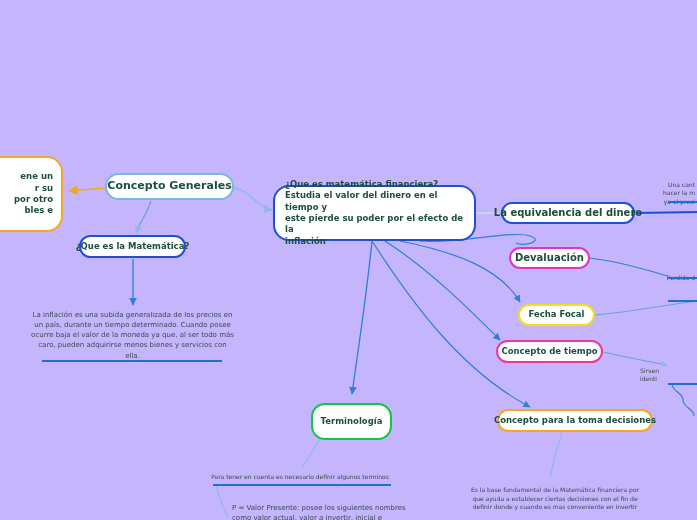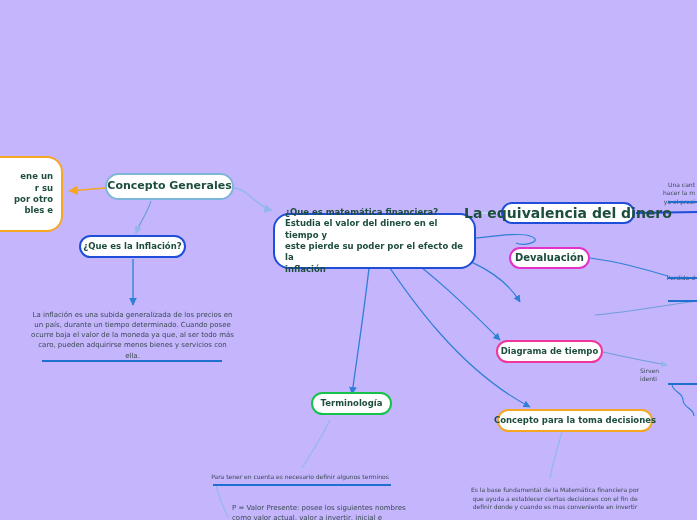--- a/index.html
+++ b/index.html
@@ -127,44 +127,47 @@
 r su
 por otro
 bles e</span>
   </div>
 
   <div class="node" style="left:105px; top:173px; width:129px; height:27px; border-color:#7eb6d9; font-size:11px;">
     <span>Concepto Generales</span>
   </div>
 
   <div class="node" style="left:79px; top:235px; width:107px; height:23px; border-color:#1f4fd8; font-size:8.5px;">
-    <span>¿Que es la Inflación?</span>
-  </div>
-
-  <div class="node multiline" style="left:273px; top:185px; width:203px; height:56px; border-color:#1f4fd8; font-size:8.5px;margin-top:28px;">
+    <span>¿Que es la Matemática?</span>
+  </div>
+
+  <div class="node multiline" style="left:273px; top:185px; width:203px; height:56px; border-color:#1f4fd8; font-size:8.5px;">
     <span style="white-space:pre-line;">¿Que es matemática financiera?
 Estudia el valor del dinero en el tiempo y
 este pierde su poder por el efecto de la
 inflación</span>
   </div>
 
-  <div class="node" style="left:501px; top:202px; width:134px; height:22px; border-color:#1f4fd8; font-size:14px;">
+  <div class="node" style="left:501px; top:202px; width:134px; height:22px; border-color:#1f4fd8; font-size:10px;">
     <span>La equivalencia del dinero</span>
   </div>
 
   <div class="node" style="left:509px; top:247px; width:81px; height:22px; border-color:#e432c8; font-size:10px;">
     <span>Devaluación</span>
   </div>
 
+  <div class="node" style="left:518px; top:304px; width:77px; height:22px; border-color:#f5dd1e; font-size:8.5px;">
+    <span>Fecha Focal</span>
+  </div>
 
   <div class="node" style="left:496px; top:340px; width:107px; height:23px; border-color:#f0359b; font-size:8.5px;">
-    <span>Diagrama de tiempo</span>
-  </div>
-
-  <div class="node" style="left:311px; top:392px; width:81px; height:23px; border-color:#17c24a; font-size:8.5px;">
+    <span>Concepto de tiempo</span>
+  </div>
+
+  <div class="node" style="left:311px; top:403px; width:81px; height:37px; border-color:#17c24a; font-size:8.5px;">
     <span>Terminología</span>
   </div>
 
   <div class="node" style="left:497px; top:409px; width:156px; height:23px; border-color:#f5a623; font-size:8.5px;">
     <span>Concepto para la toma decisiones</span>
   </div>
 
   <div class="free-text" style="left:30px; top:310px; width:205px; font-size:7px;">
     <span>La inflación es una subida generalizada de los precios en un país, durante un tiempo determinado. Cuando posee ocurre baja el valor de la moneda ya que, al ser todo más caro, pueden adquirirse menos bienes y servicios con ella.</span>
   </div>

